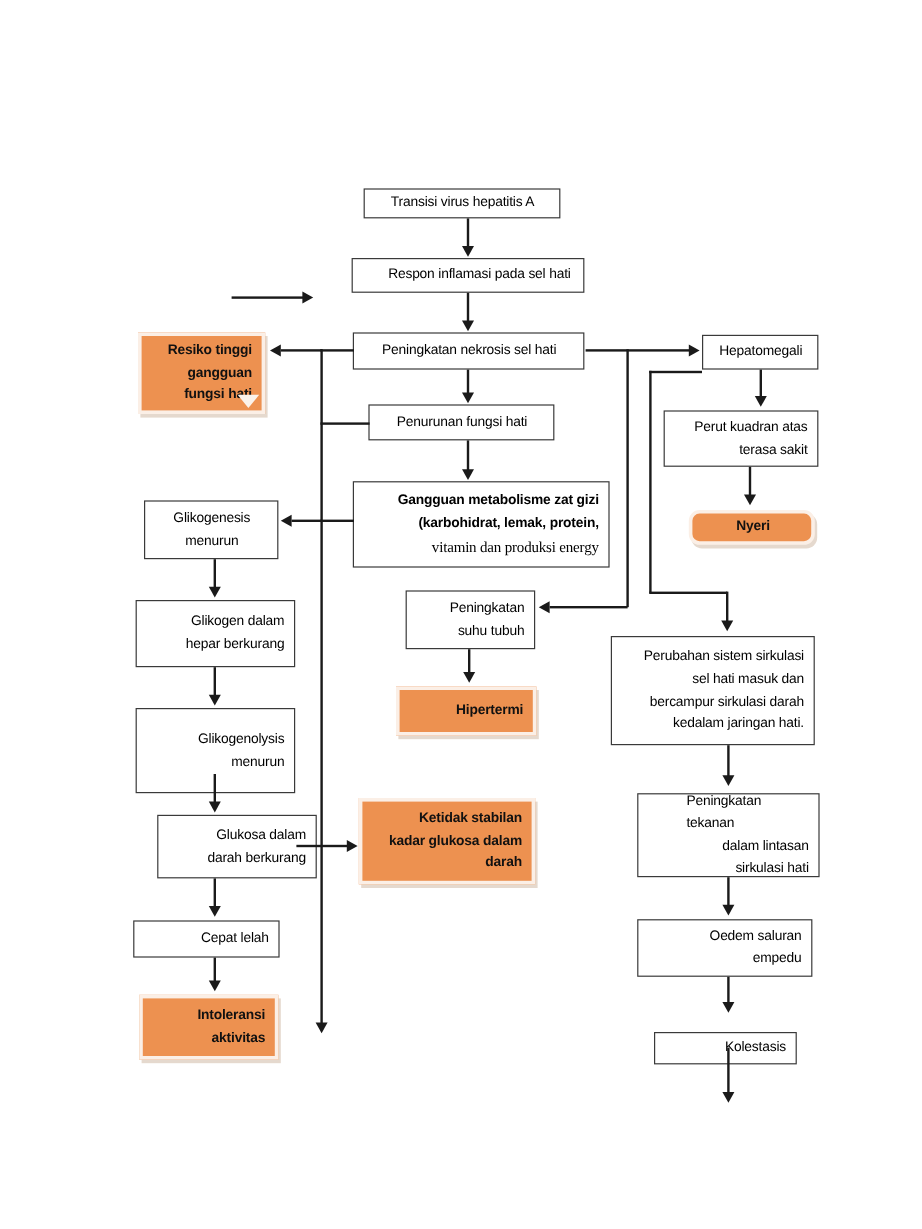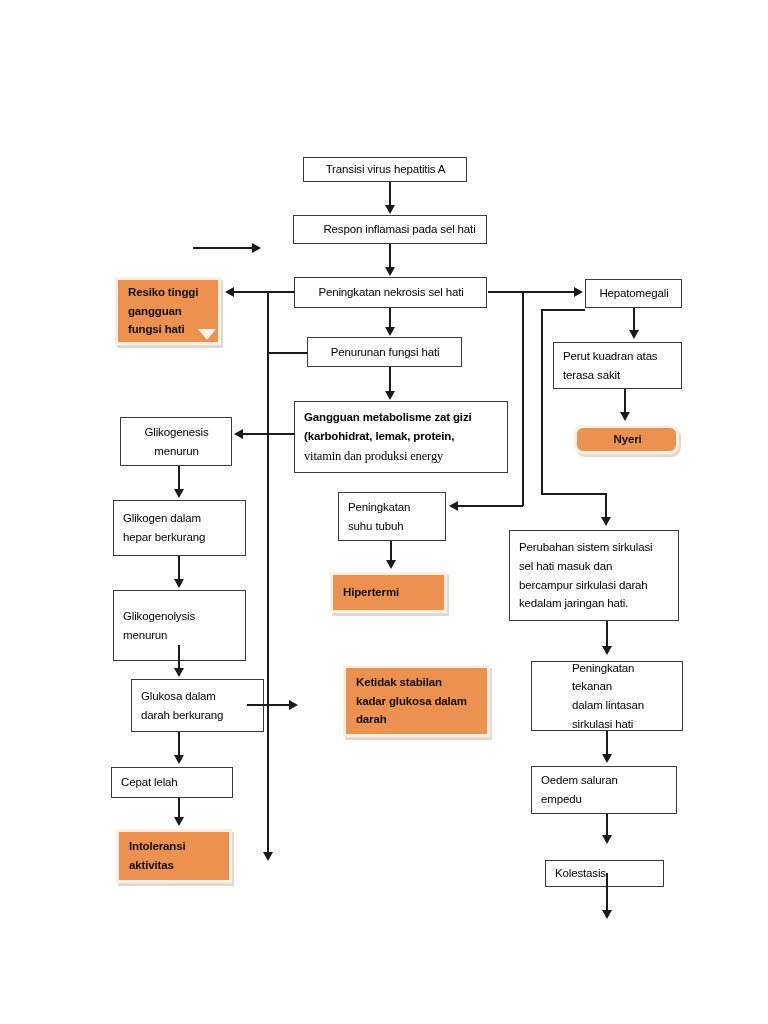--- a/index.html
+++ b/index.html
@@ -21,20 +21,21 @@
   .node {
     position: absolute;
     box-sizing: border-box;
     display: flex;
     flex-direction: column;
     justify-content: center;
     font-size: 11.5px;
     line-height: 1.62;
     color: #000000;
     letter-spacing: -0.15px;
+    align-items: flex-end;
   }
   
   .plain {
     background: #ffffff;
     border: 1.2px solid #3a3a3a;
     padding: 3px 8px 3px 9px;
   }
   .plain.center {
     text-align: center;
     align-items: center;
@@ -154,21 +155,21 @@
 
   <div class="node plain" style="left:111px; top:767px; width:122px; height:31px;">
     <span>Cepat lelah</span>
   </div>
 
   <div class="node orange" style="left:116px; top:829px; width:116px; height:54px;">
     <span>Intoleransi</span>
     <span>aktivitas</span>
   </div>
 
-  <div class="node orange" style="left:299px; top:665px; width:147px; height:72px;margin-left:44px;">
+  <div class="node orange" style="left:299px; top:665px; width:147px; height:72px;">
     <span>Ketidak stabilan</span>
     <span>kadar glukosa dalam</span>
     <span>darah</span>
   </div>
 
   <div class="node plain" style="left:338px; top:492px; width:108px; height:49px;">
     <span>Peningkatan</span>
     <span>suhu tubuh</span>
   </div>
 

